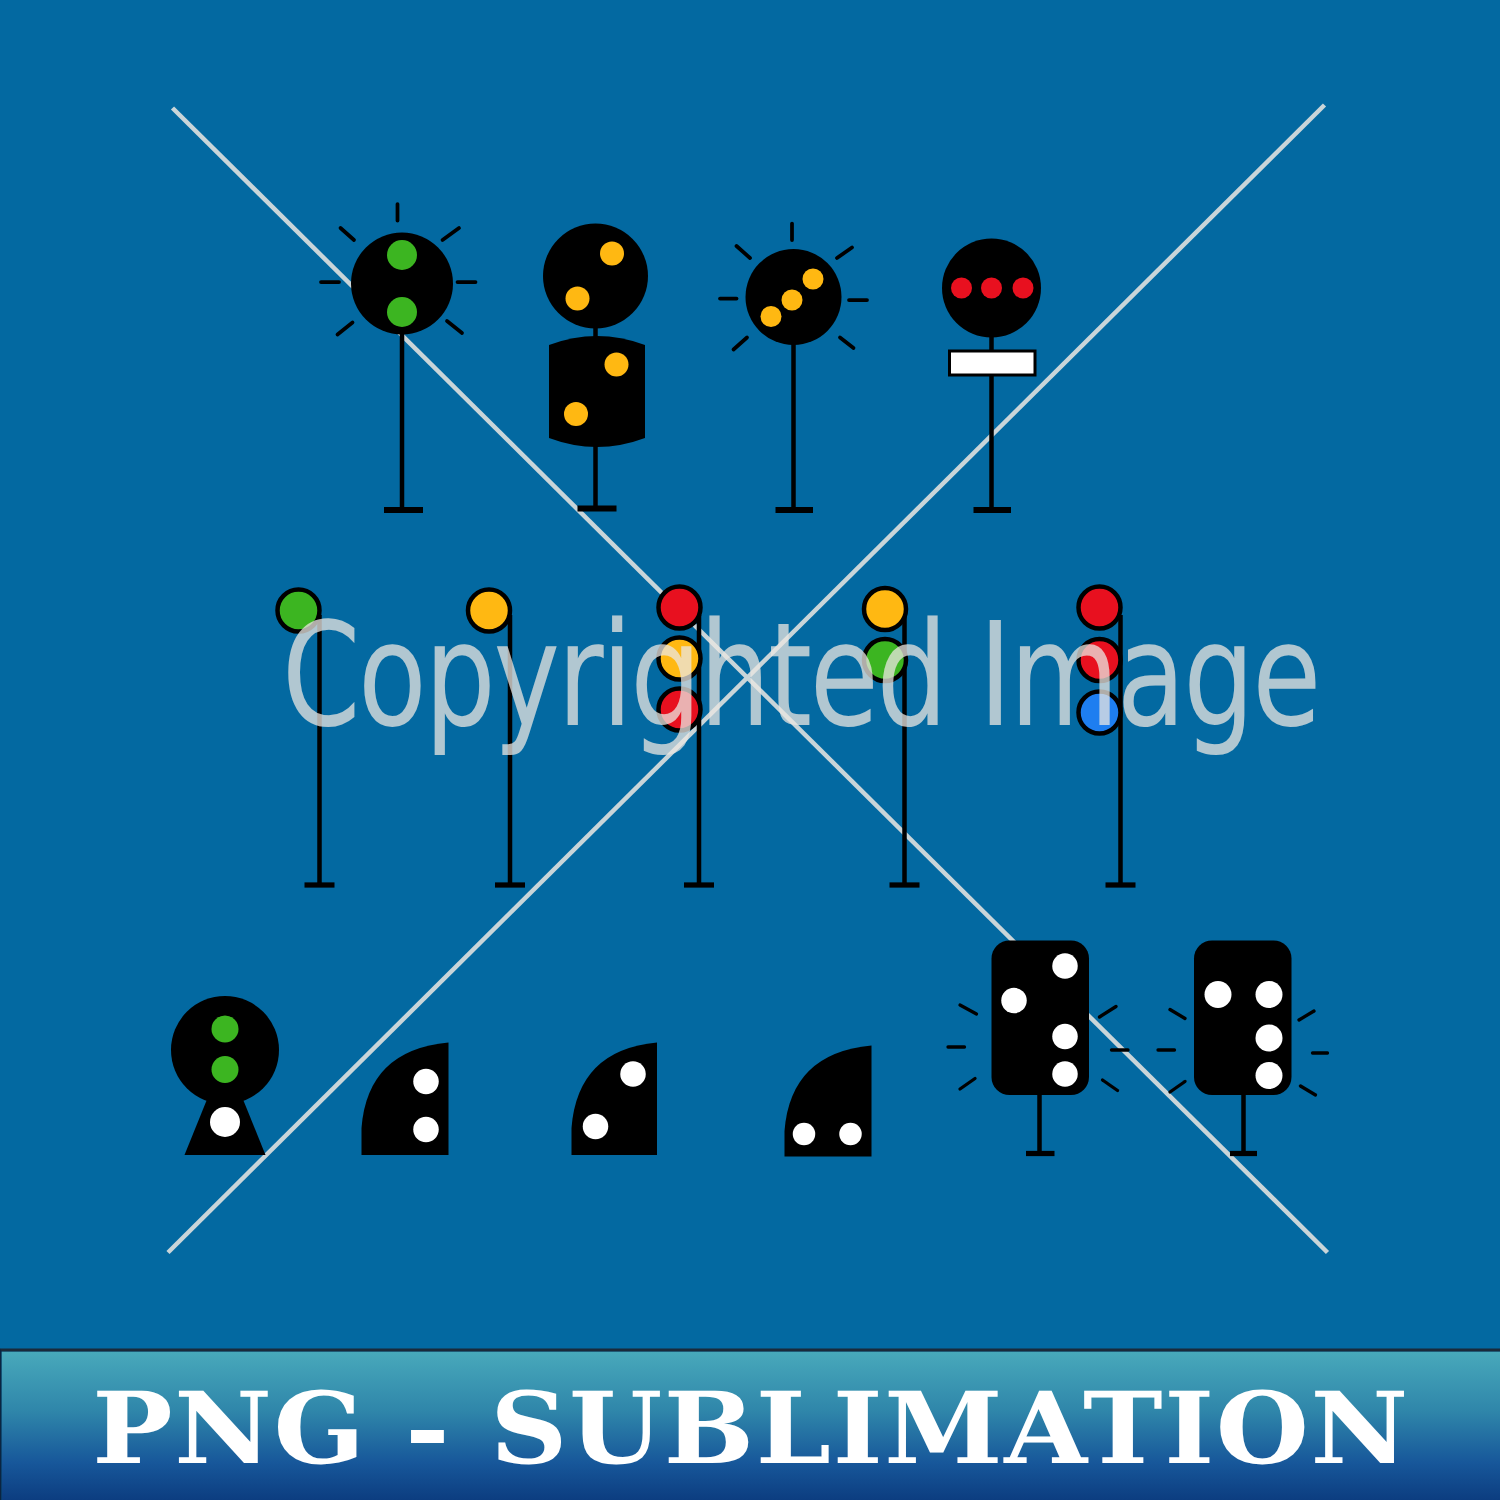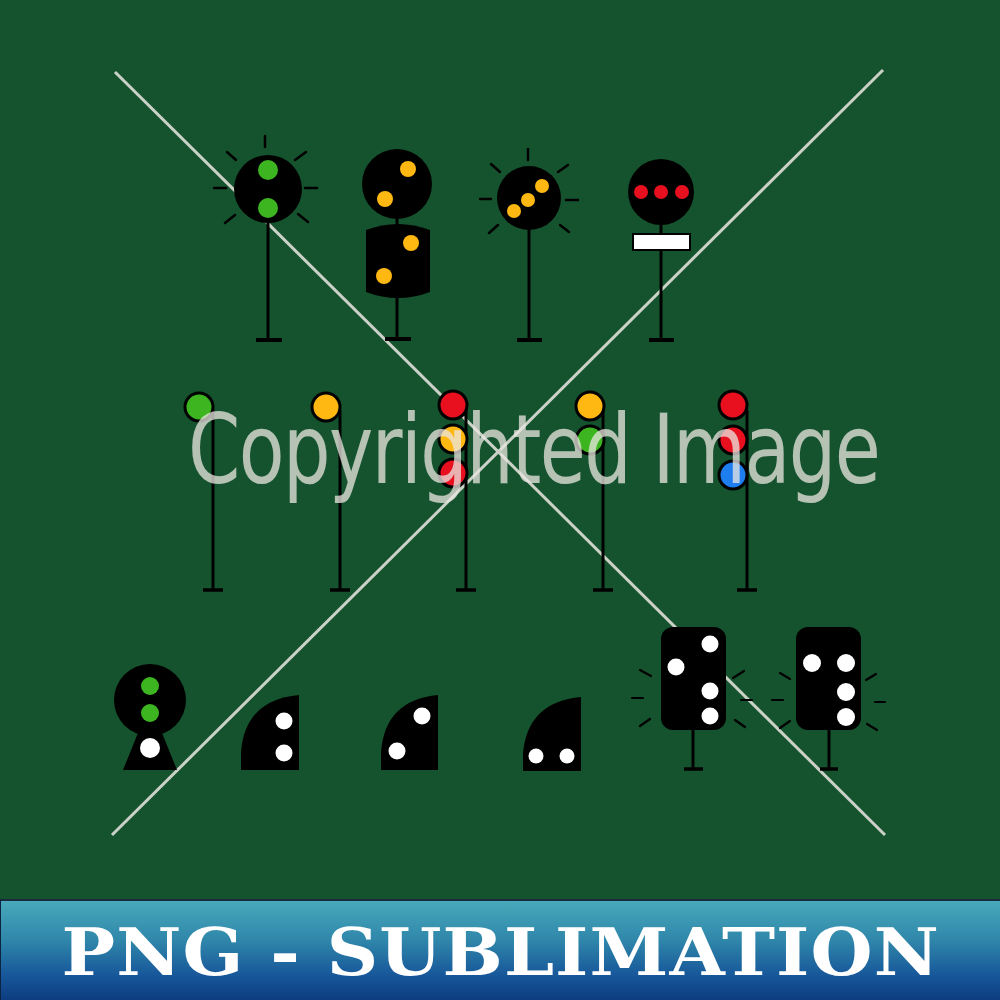--- a/index.html
+++ b/index.html
@@ -1,16 +1,16 @@
 <!DOCTYPE html>
 <html><head>
   <meta charset="utf-8">
   <style>
     html, body { margin: 0; padding: 0; background: #ffffff; }
-    .canvas { position: relative; width: 1000px; height: 1000px; overflow: hidden; background: #14532d; }
+    .canvas { position: relative; width: 1000px; height: 1000px; overflow: hidden; background: #0369a1; }
     .art { position: absolute; left: 0; top: 0; width: 1000px; height: 900px; }
     .watermark-text {
       position: absolute; left: 188px; top: 395px; width: 640px; height: 110px;
       font-family: "DejaVu Sans", sans-serif; font-size: 96px; line-height: 110px;
       color: #ebe7e2; opacity: 0.75; letter-spacing: -2px; white-space: nowrap;
       transform: scaleX(0.78); transform-origin: left center; pointer-events: none;
     }
     .banner {
       position: absolute; left: 0; top: 899px; width: 1000px; height: 101px;
       box-sizing: border-box; border-top: 2px solid #1a2a3a; border-left: 1px solid #0b2440;

